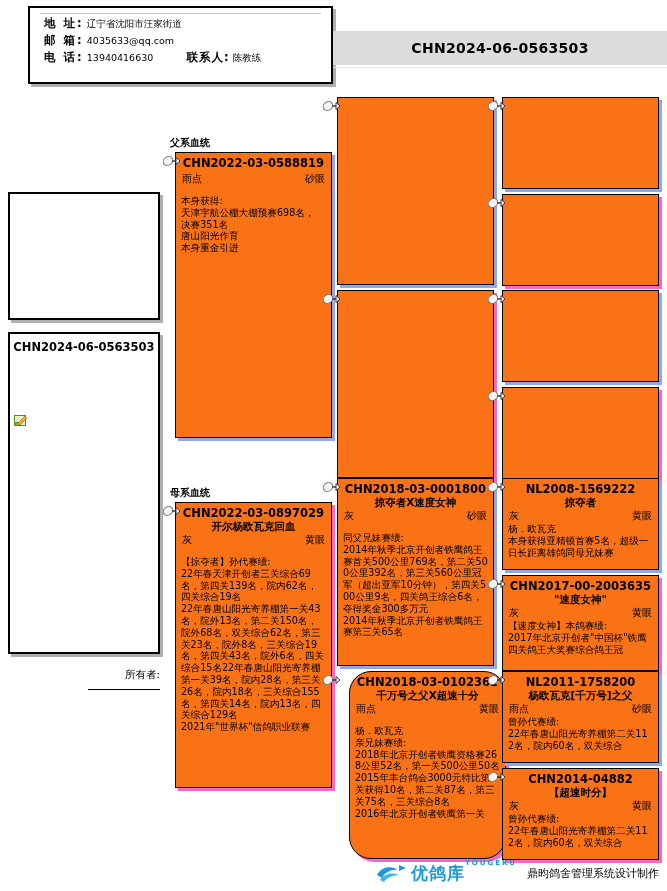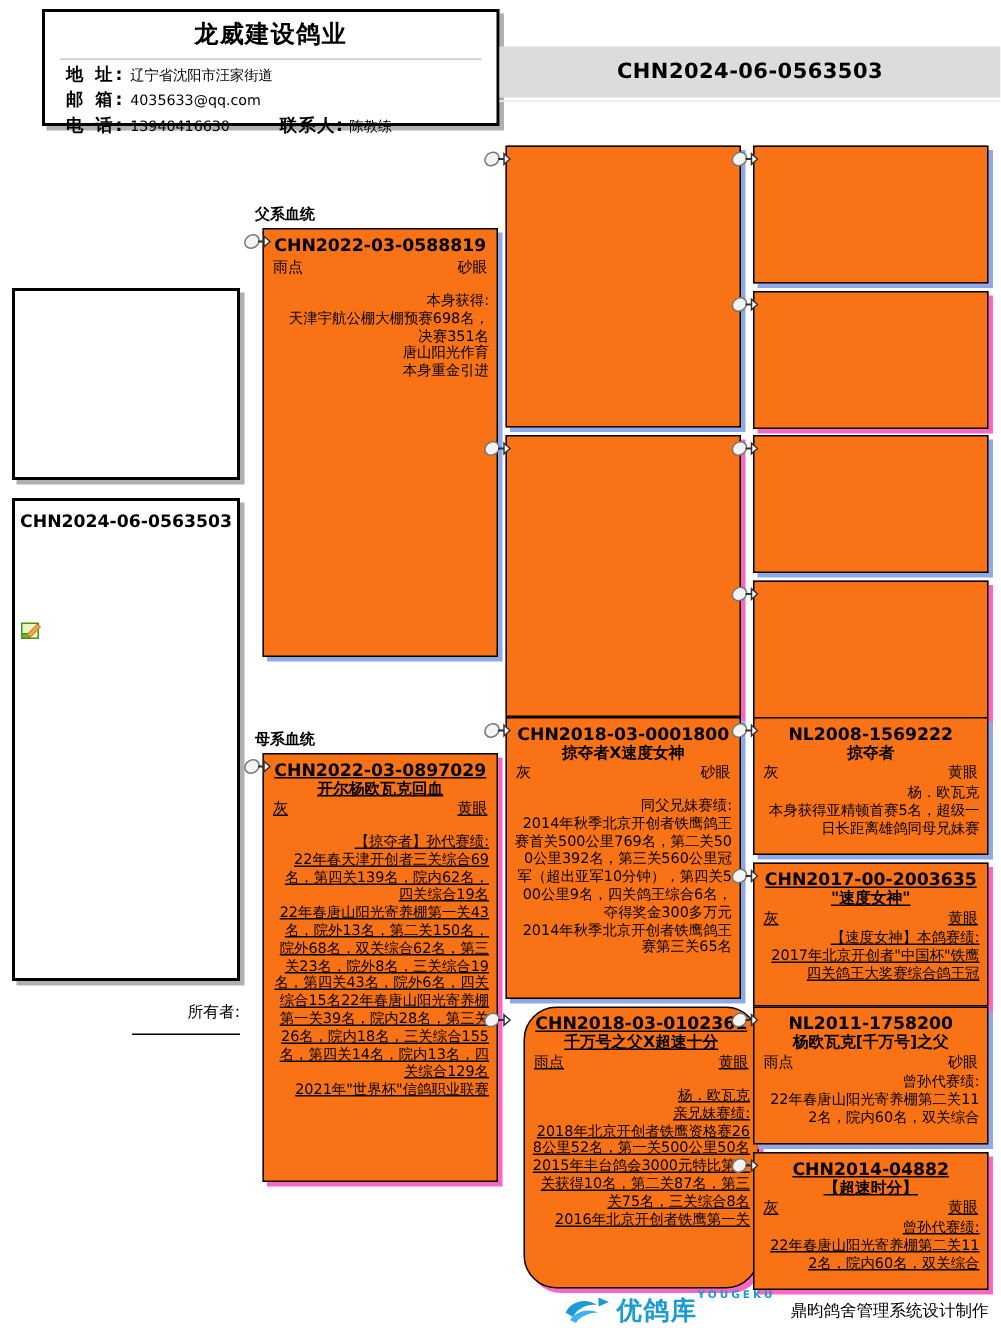--- a/index.html
+++ b/index.html
@@ -44,38 +44,38 @@
     left:333px;top:67px;width:334px;height:1px;background:#ffffff;
     border-bottom:1px solid #e8e8e8;
   }
 
   
   .pbox{
     border:1px solid #000;background:#f97316;overflow:hidden;
     padding:0;
   }
   .pbox.sire{box-shadow:3px 3px 0 #8fa8e8;}
-  .pbox.dam{box-shadow:3px 3px 0 #f768c4;text-decoration:underline;}
+  .pbox.dam{box-shadow:3px 3px 0 #f768c4;}
   .pb-ring{
     text-align:center;font-weight:bold;font-size:11.5px;
     padding-top:3px;line-height:14px;white-space:nowrap;
   }
   .pb-name{
     text-align:center;font-weight:bold;font-size:10.5px;
     line-height:13px;
   }
   .pb-attrs{
     display:flex;justify-content:space-between;
     padding:0 6px;font-size:10px;line-height:14px;
   }
   .pb-attrs.tight{margin-top:0;}
   .pb-attrs.loose{margin-top:2px;}
   .pb-body{
     padding:0 5px;font-size:9.6px;line-height:11.8px;
-    white-space:pre-wrap;word-break:break-all;text-align:right;
+    white-space:pre-wrap;word-break:break-all;
   }
   .pb-body.gap{padding-top:9px;}
 
   
   .gen-label{
     font-size:10px;font-weight:bold;white-space:nowrap;
   }
 
   
   .conn{width:22px;height:18px;}
@@ -119,21 +119,20 @@
     font-size:7px;color:#1b9ad6;letter-spacing:2px;font-weight:bold;
     margin-top:-3px;text-align:center;
   }
   #brand-wrap{display:flex;flex-direction:row;}
   #footer-note{font-size:11px;margin-left:10px;color:#000;}
 </style>
 </head>
 <body>
 
 <div class="abs" id="loft-card">
-  <div id="loft-name">龙威建设鸽业</div>
   <div id="loft-rule"></div>
   <div class="loft-line">
     <span class="loft-key">地 址:</span>
     <span class="loft-val">辽宁省沈阳市汪家街道</span>
   </div>
   <div class="loft-line">
     <span class="loft-key">邮 箱:</span>
     <span class="loft-val">4035633@qq.com</span>
   </div>
   <div class="loft-line">

